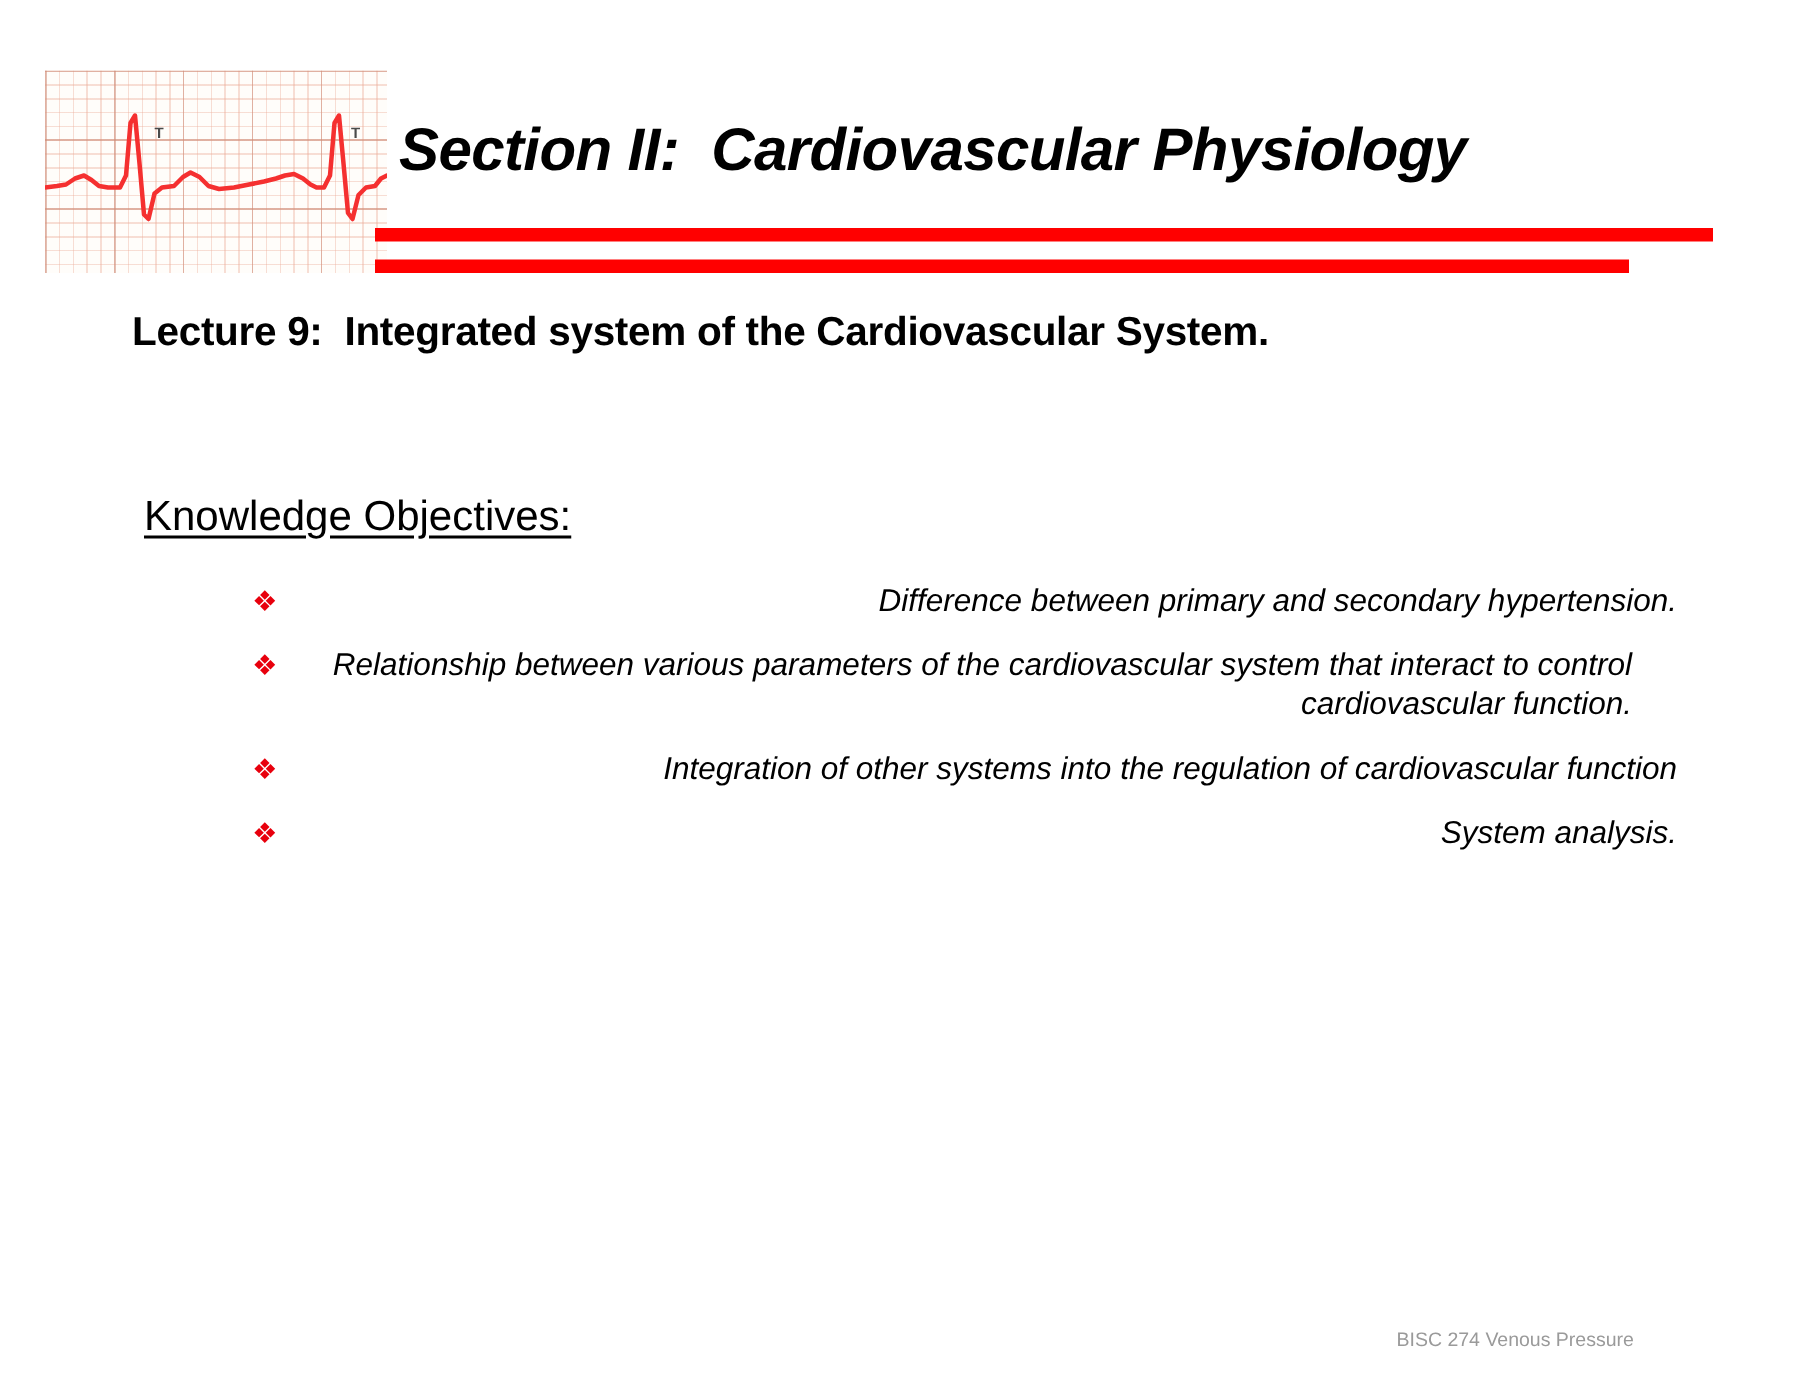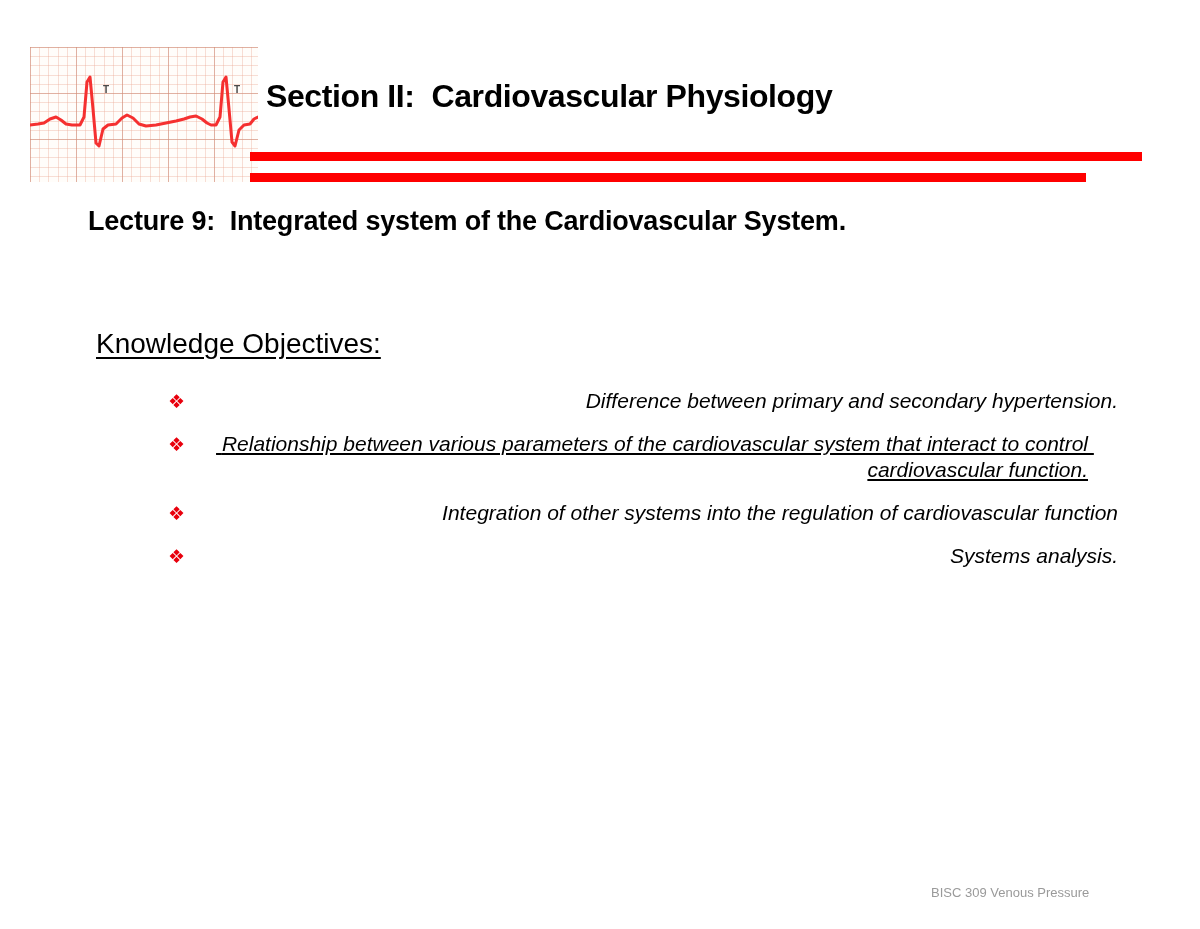--- a/index.html
+++ b/index.html
@@ -55,26 +55,27 @@
     color: #4a4a4a;
   }
   .ecg-t-1 { left: 73px; top: 37px; }
   .ecg-t-2 { left: 204px; top: 37px; }
 
   
   .title {
     position: absolute;
     left: 266px;
     top: 78px;
-    font-size: 32px;
+    font-size: 40px;
     font-weight: bold;
     color: #000000;
     letter-spacing: -0.4px;
     white-space: pre;
     font-stretch: condensed;
+    font-style: italic;
   }
 
   .rule {
     position: absolute;
     background: #FF0000;
     height: 9px;
   }
   .rule-top { left: 250px; top: 152px; width: 892px; }
   .rule-bottom { left: 250px; top: 173px; width: 836px; }
 
@@ -125,21 +126,21 @@
   }
   .bullet-text {
     flex: 1 1 auto;
     font-size: 21px;
     font-style: italic;
     color: #000000;
     line-height: 26px;
     white-space: pre-wrap;
     text-align: right;
   }
-  .bullet-row.wrap .bullet-text { max-width: 890px; text-decoration: underline; }
+  .bullet-row.wrap .bullet-text { max-width: 890px; }
 
   
   .footer {
     position: absolute;
     left: 931px;
     top: 845px;
     font-size: 13px;
     line-height: 19px;
     color: #9a9a9a;
     white-space: pre;
@@ -182,23 +183,23 @@
     <div class="bullet-row wrap">
       <span class="bullet-marker">❖</span>
       <span class="bullet-text"> Relationship between various parameters of the cardiovascular system that interact to control cardiovascular function.</span>
     </div>
     <div class="bullet-row">
       <span class="bullet-marker">❖</span>
       <span class="bullet-text">Integration of other systems into the regulation of cardiovascular function</span>
     </div>
     <div class="bullet-row">
       <span class="bullet-marker">❖</span>
-      <span class="bullet-text">Systems analysis.</span>
+      <span class="bullet-text">System analysis.</span>
     </div>
   </div>
 
   <div class="footer">
-    <div>BISC 309 Venous Pressure</div>
+    <div>BISC 274 Venous Pressure</div>
     
     
   </div>
 
 </div>
 
 </body></html>

